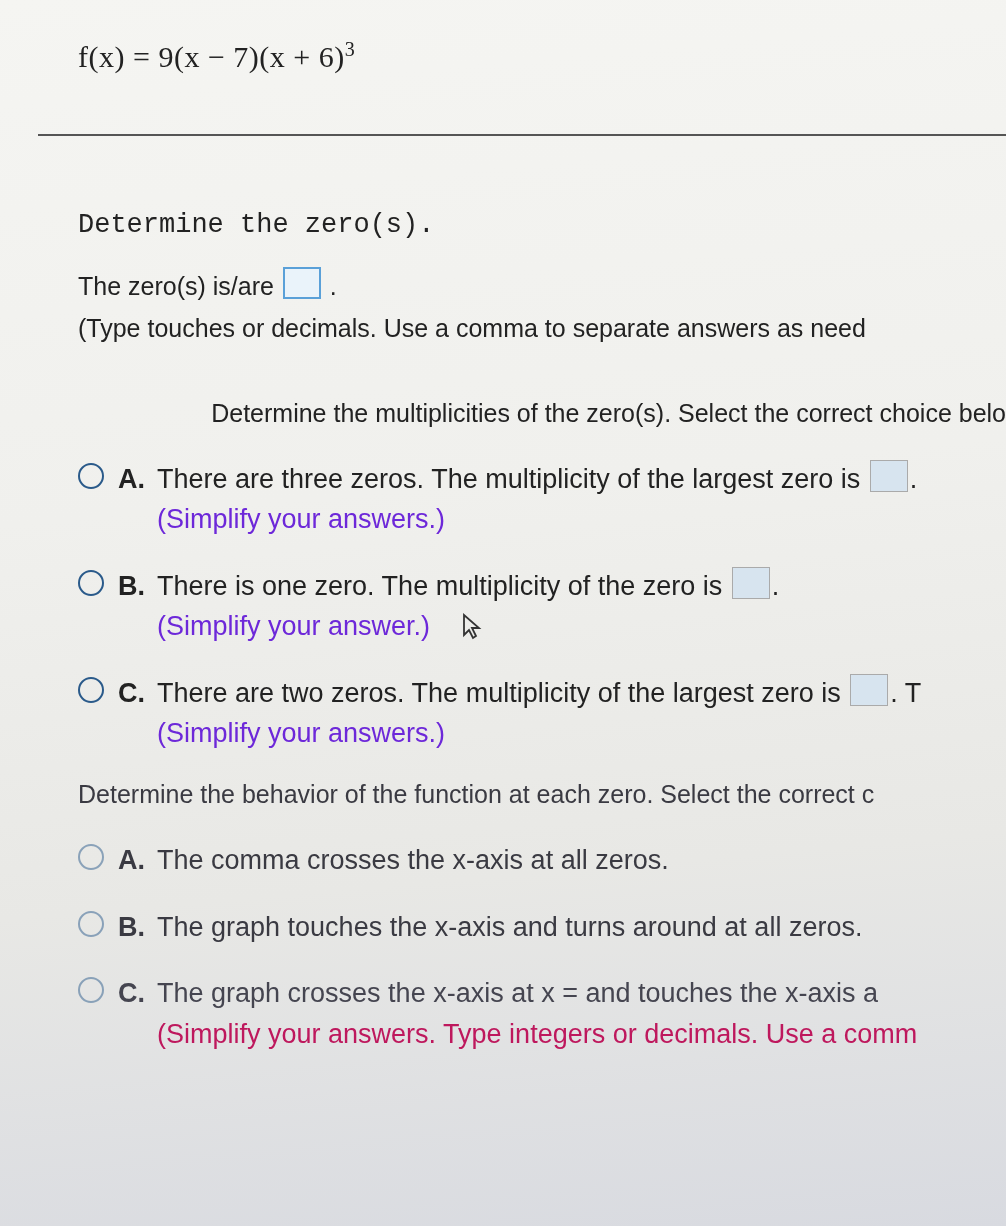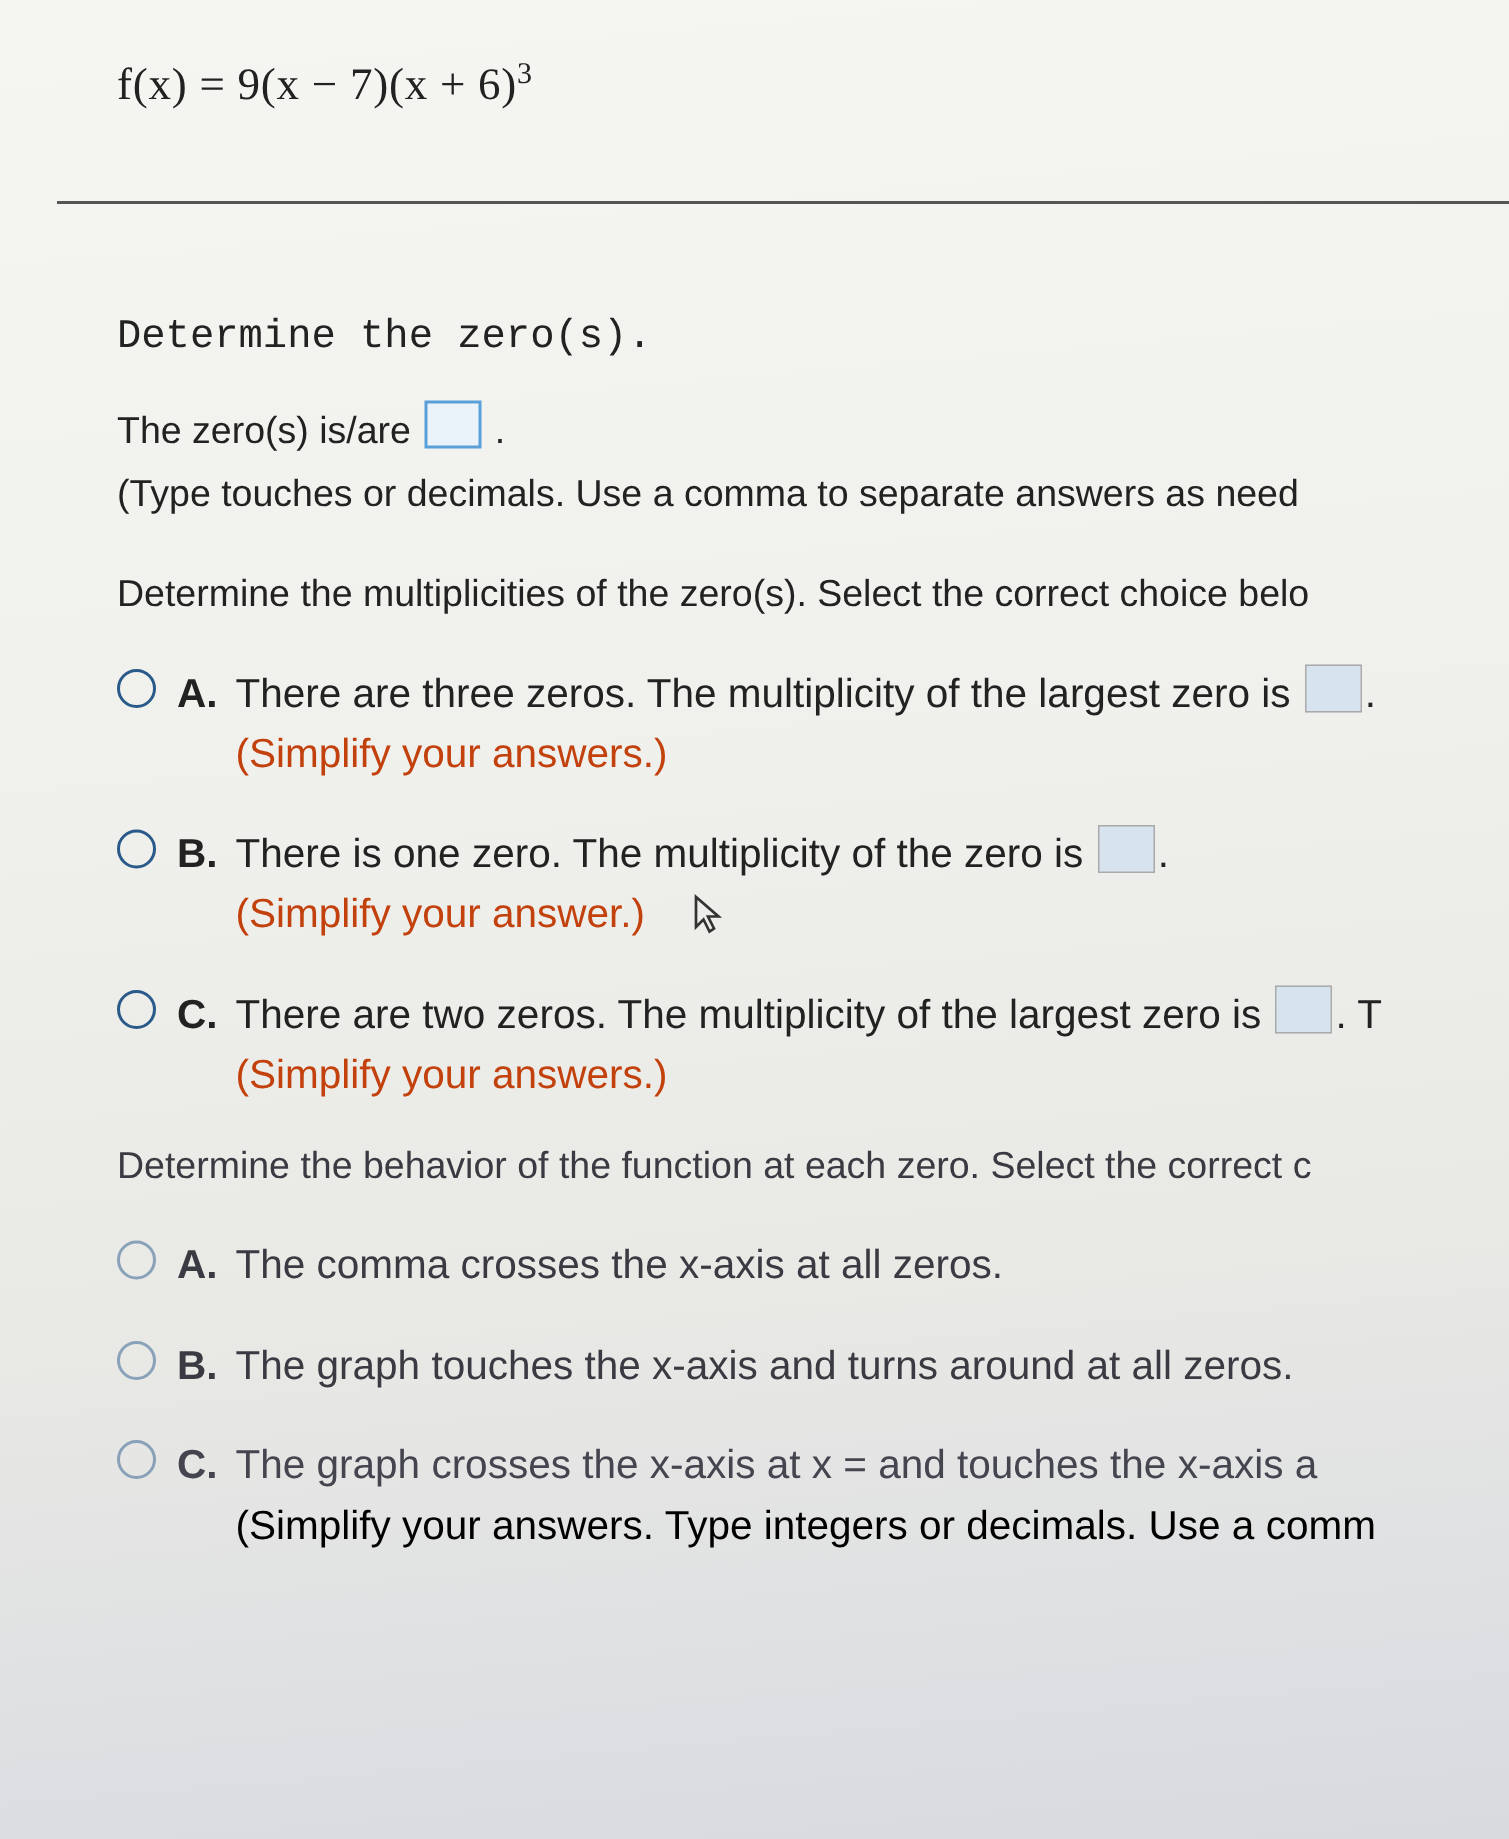--- a/index.html
+++ b/index.html
@@ -86,21 +86,21 @@
     }
     .choice-letter {
       font-weight: bold;
       margin-right: 12px;
       flex: 0 0 auto;
     }
     .choice-text {
       flex: 1;
     }
     .simplify {
-      color: #c2410c;
+      color: #6d28d9;
     }
     .cursor {
       display: inline-block;
       vertical-align: -6px;
       margin-left: 24px;
     }
     .faded {
       color: #3a3a42;
     }
     .more-faded {
@@ -118,21 +118,21 @@
 
   <div class="section">Determine the zero(s).</div>
 
   <div class="row">
     <span>The zero(s) is/are </span>
     <span class="input-box"></span>
     <span>.</span>
   </div>
   <div class="row" style="margin-top:6px;">(Type touches or decimals. Use a comma to separate answers as need</div>
 
-  <div class="row" style="margin-top:30px;">Determine the multiplicities of the zero(s). Select the correct choice belo</div>
+  <div class="row" style="margin-top:48px;text-align:right;">Determine the multiplicities of the zero(s). Select the correct choice belo</div>
 
   <div class="choices">
 
     <div class="choice">
       <span class="radio"></span>
       <span class="choice-letter">A.</span>
       <span class="choice-text">
         <span>There are three zeros. The multiplicity of the largest zero is </span><span class="input-box-gray"></span><span>.</span>
         <br>
         <span class="simplify">(Simplify your answers.)</span>
@@ -179,19 +179,19 @@
       <span class="choice-letter">B.</span>
       <span class="choice-text">The graph touches the x-axis and turns around at all zeros.</span>
     </div>
 
     <div class="choice more-faded">
       <span class="radio radio-faded"></span>
       <span class="choice-letter">C.</span>
       <span class="choice-text">
         <span>The graph crosses the x-axis at x =       and touches the x-axis a</span>
         <br>
-        <span class="simplify" style="color:#000000;">(Simplify your answers. Type integers or decimals. Use a comm</span>
+        <span class="simplify" style="color:#be185d;">(Simplify your answers. Type integers or decimals. Use a comm</span>
       </span>
     </div>
 
   </div>
 
 </div>
 
 </body></html>

